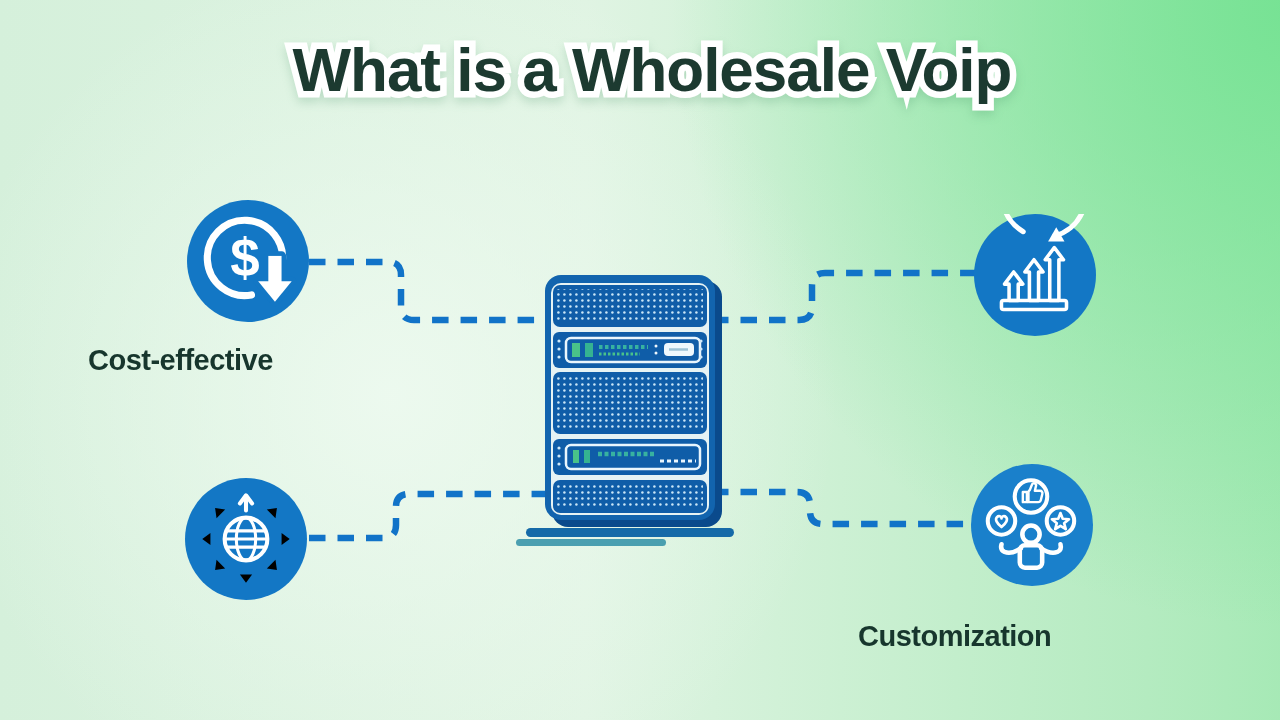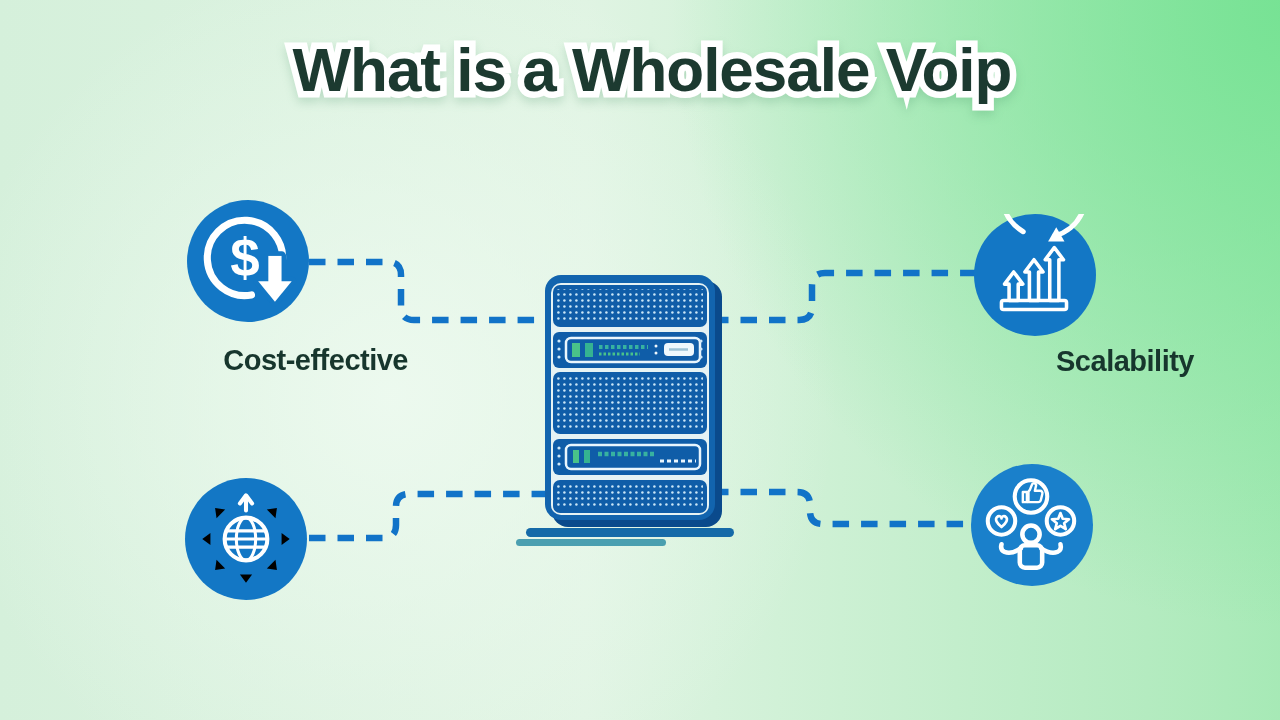--- a/index.html
+++ b/index.html
@@ -23,21 +23,21 @@
   
   .connectors{position:absolute;left:0;top:0;}
   
   .icon-circle{position:absolute;width:122px;height:122px;}
   .icon-circle svg{display:block;width:122px;height:122px;}
   .pos-tl{left:187px;top:200px;}
   .pos-tr{left:974px;top:214px;}
   .pos-bl{left:185px;top:478px;}
   .pos-br{left:971px;top:464px;}
   
-  .feature-label{position:absolute;width:320px;text-align:right;
+  .feature-label{position:absolute;width:320px;text-align:left;
     font-size:29px;font-weight:bold;color:#17362d;letter-spacing:-0.5px;}
   .lab-tl{left:88px;top:344px;}
   .lab-tr{left:874px;top:345px;}
   .lab-bl{left:102px;top:620px;}
   .lab-br{left:858px;top:620px;}
   
   .server{position:absolute;left:508px;top:262px;width:240px;height:300px;}
   .server svg{display:block;width:240px;height:300px;}
 </style>
 </head>
@@ -189,15 +189,15 @@
         <line x1="90" y1="192" x2="148" y2="192" stroke="#37b2a0" stroke-width="4.5" stroke-dasharray="4 2.5"></line>
         <line x1="152" y1="199" x2="188" y2="199" stroke="#e9f6fd" stroke-width="3" stroke-dasharray="4 3"></line>
       </g>
 
       <rect x="45" y="218" width="154" height="33" rx="7" fill="#0f5da8"></rect>
       <rect x="49" y="222" width="146" height="25" fill="url(#vdots)"></rect>
     </svg>
   </div>
 
   <div class="feature-label lab-tl">Cost-effective</div>
-  <div class="feature-label lab-tr">Scalability</div>
+  <div class="feature-label lab-br">Customization</div>
 
 </div>
 
 </body></html>

